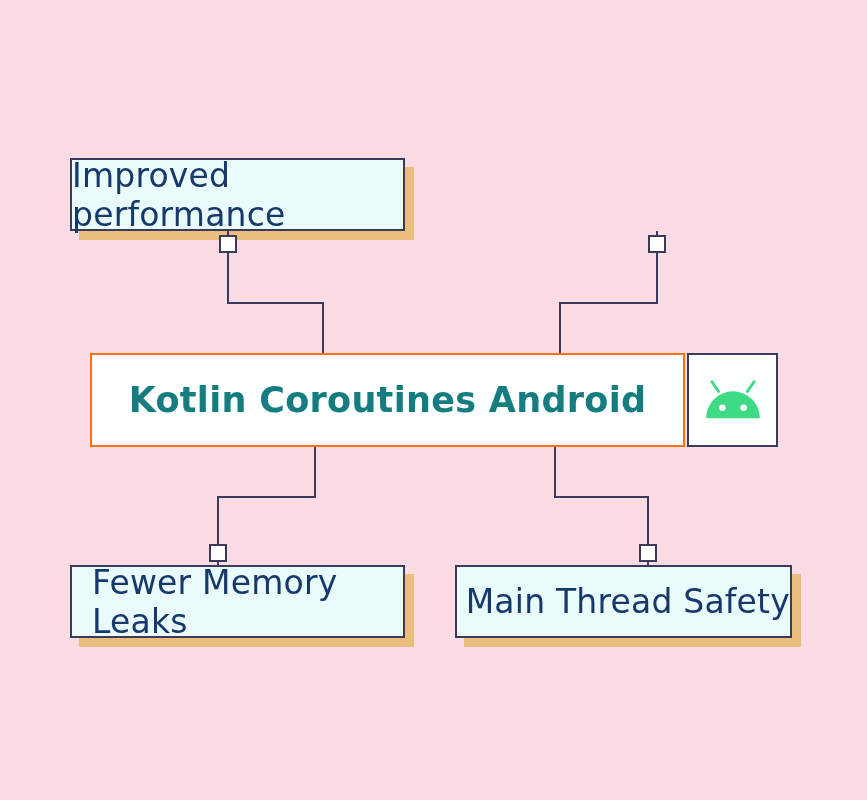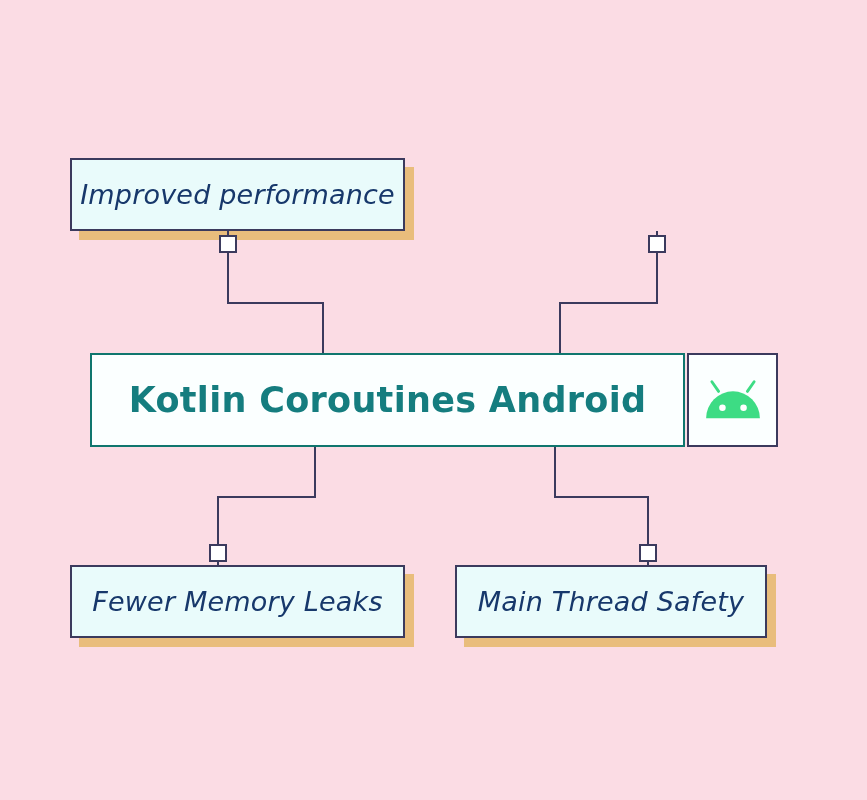--- a/index.html
+++ b/index.html
@@ -23,35 +23,34 @@
   .node {
     position: absolute;
     box-sizing: border-box;
     background: #e9fbfb;
     border: 2px solid #3b3a5d;
     box-shadow: 9px 9px 0 0 #e9bd7c;
     display: flex;
     align-items: center;
     justify-content: center;
     color: #17386b;
-    font-size: 27px;
+    font-size: 33px;
     letter-spacing: 0.2px;
-    font-style: italic;
   }
   .node-top-left    { left: 70px;  top: 158px; width: 335px; height: 73px; }
   .node-top-right   { left: 455px; top: 158px; width: 337px; height: 73px; }
-  .node-bottom-left { left: 70px;  top: 565px; width: 335px; height: 73px; }
-  .node-bottom-right{ left: 455px; top: 565px; width: 312px; height: 73px; }
+  .node-bottom-left { left: 70px;  top: 565px; width: 335px; height: 73px; padding-left: 20px; }
+  .node-bottom-right{ left: 455px; top: 565px; width: 337px; height: 73px; justify-content: flex-end; }
   .center-node {
     position: absolute;
     left: 90px; top: 353px;
     width: 595px; height: 94px;
     box-sizing: border-box;
     background: #fbffff;
-    border: 2px solid #0f766e;
+    border: 2px solid #f97316;
     display: flex;
     align-items: center;
     justify-content: center;
     color: #157d7f;
     font-size: 35px;
     font-weight: 700;
     letter-spacing: 0.3px;
   }
   .android-box {
     position: absolute;

